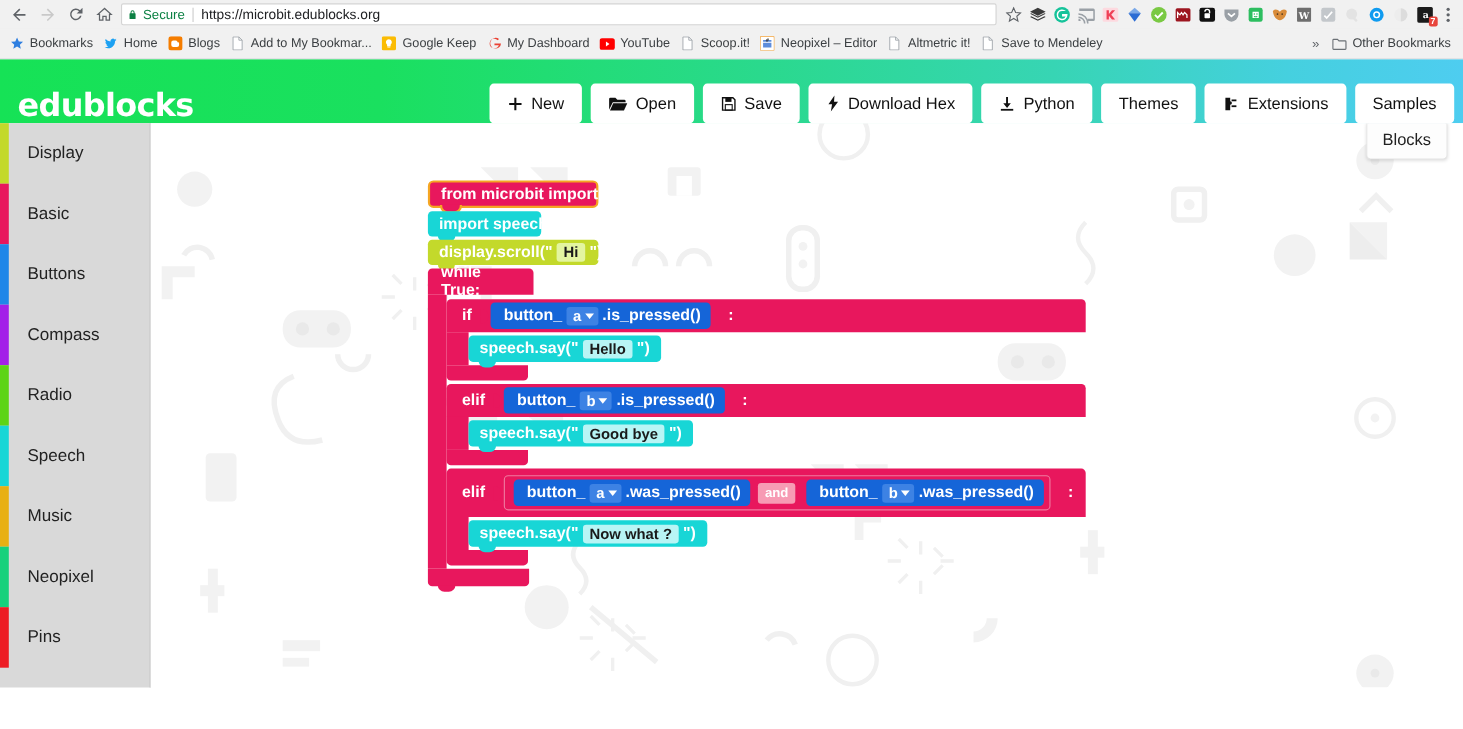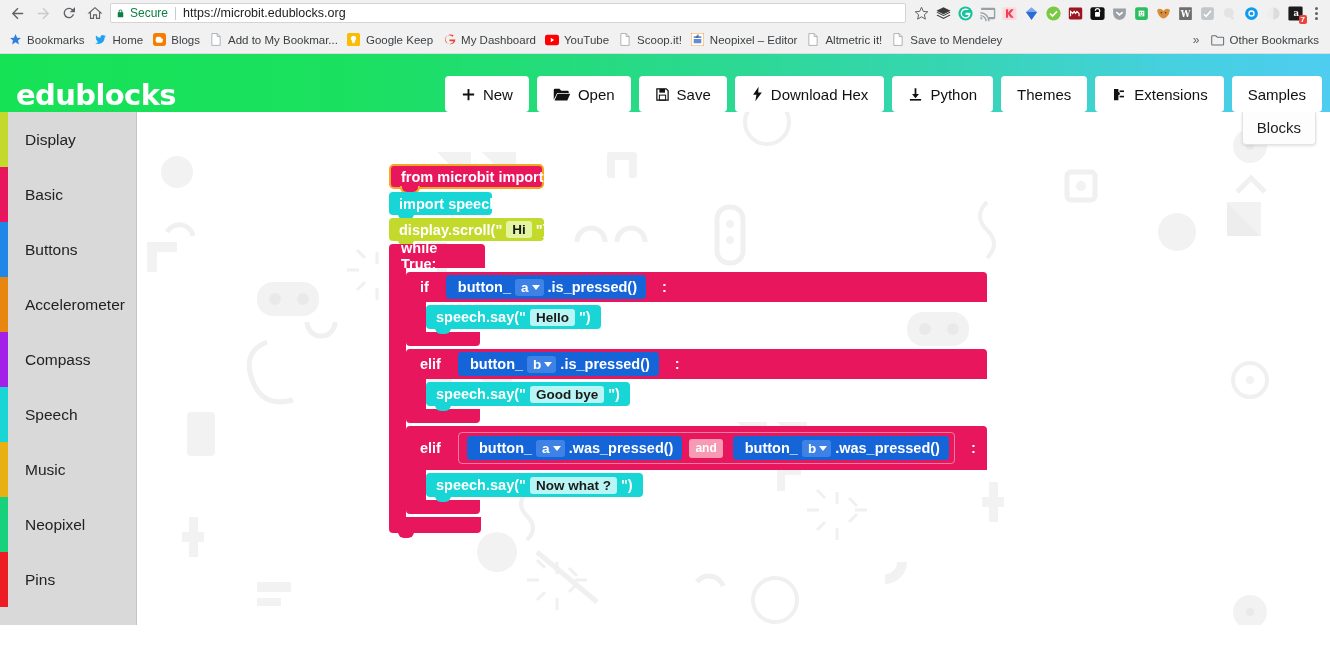--- a/index.html
+++ b/index.html
@@ -531,26 +531,26 @@
       </div>
       <div class="side-item">
         <span class="side-bar" style="background:#e8175d"></span>
         <span class="side-lbl">Basic</span>
       </div>
       <div class="side-item">
         <span class="side-bar" style="background:#1f87e8"></span>
         <span class="side-lbl">Buttons</span>
       </div>
       <div class="side-item">
-        <span class="side-bar" style="background:#e8870f"></span>
-        <span class="side-lbl">Accelerometer</span>
-      </div>
-      <div class="side-item">
         <span class="side-bar" style="background:#a320e8"></span>
         <span class="side-lbl">Compass</span>
+      </div>
+      <div class="side-item">
+        <span class="side-bar" style="background:#5dd416"></span>
+        <span class="side-lbl">Radio</span>
       </div>
       <div class="side-item">
         <span class="side-bar" style="background:#18d6d6"></span>
         <span class="side-lbl">Speech</span>
       </div>
       <div class="side-item">
         <span class="side-bar" style="background:#e8b013"></span>
         <span class="side-lbl">Music</span>
       </div>
       <div class="side-item">

